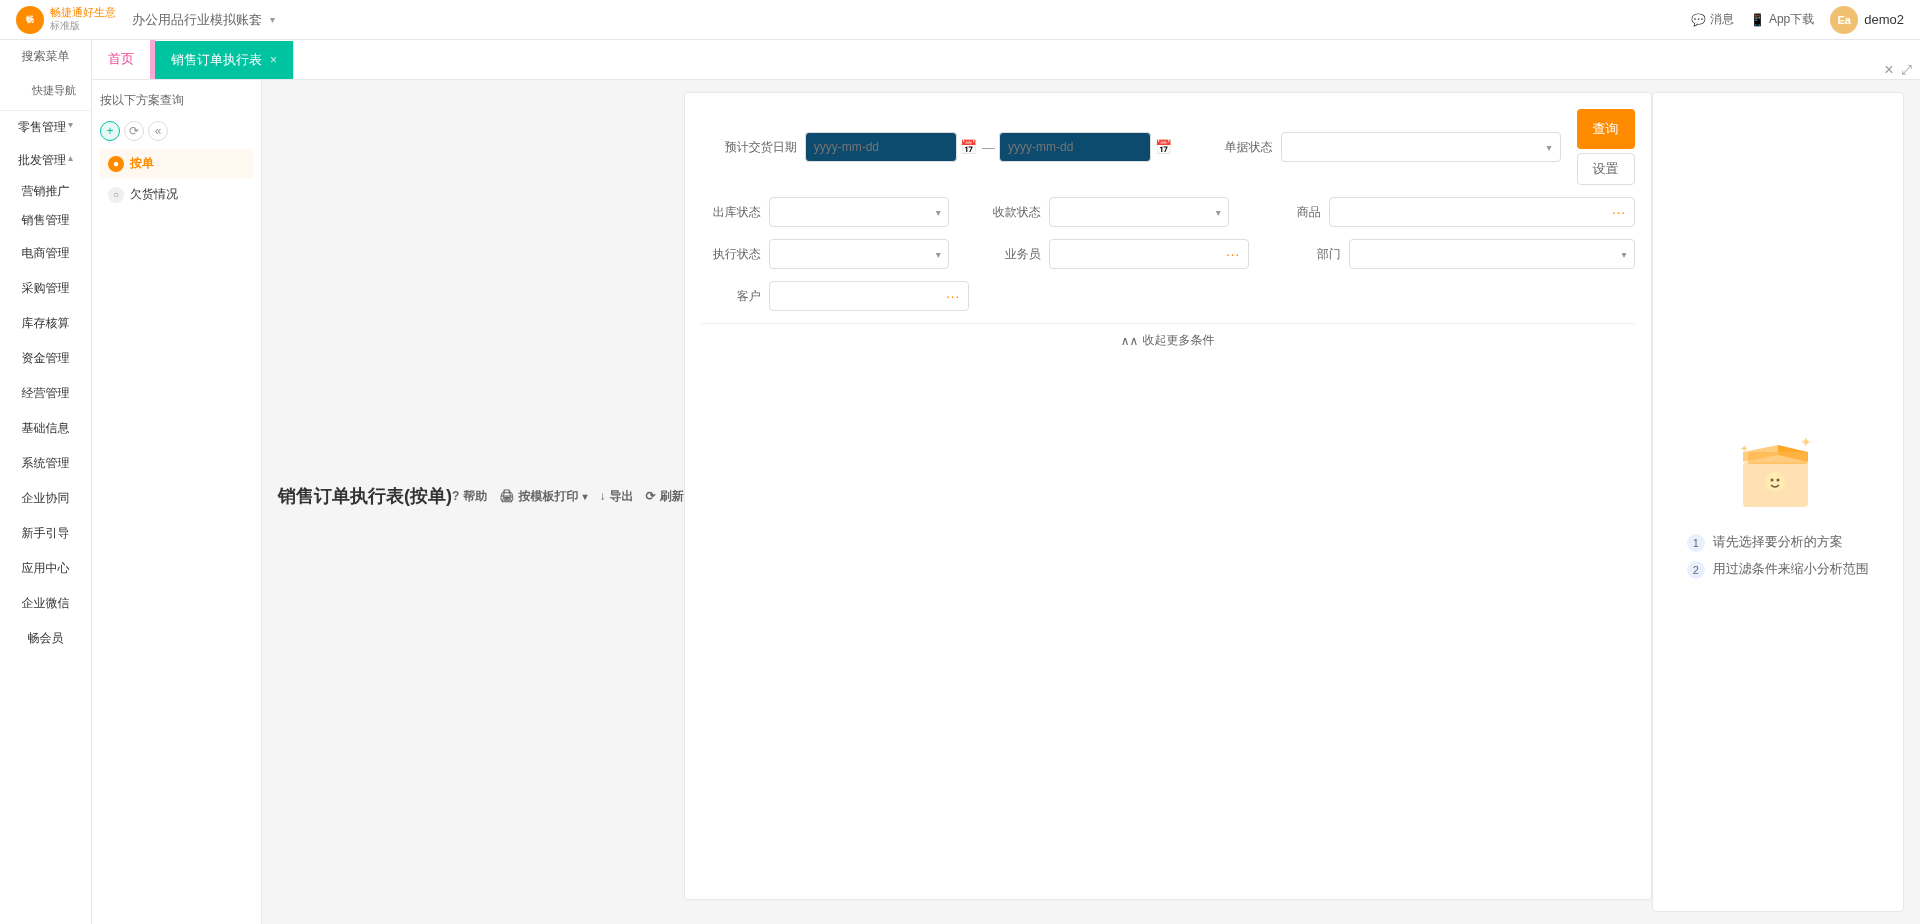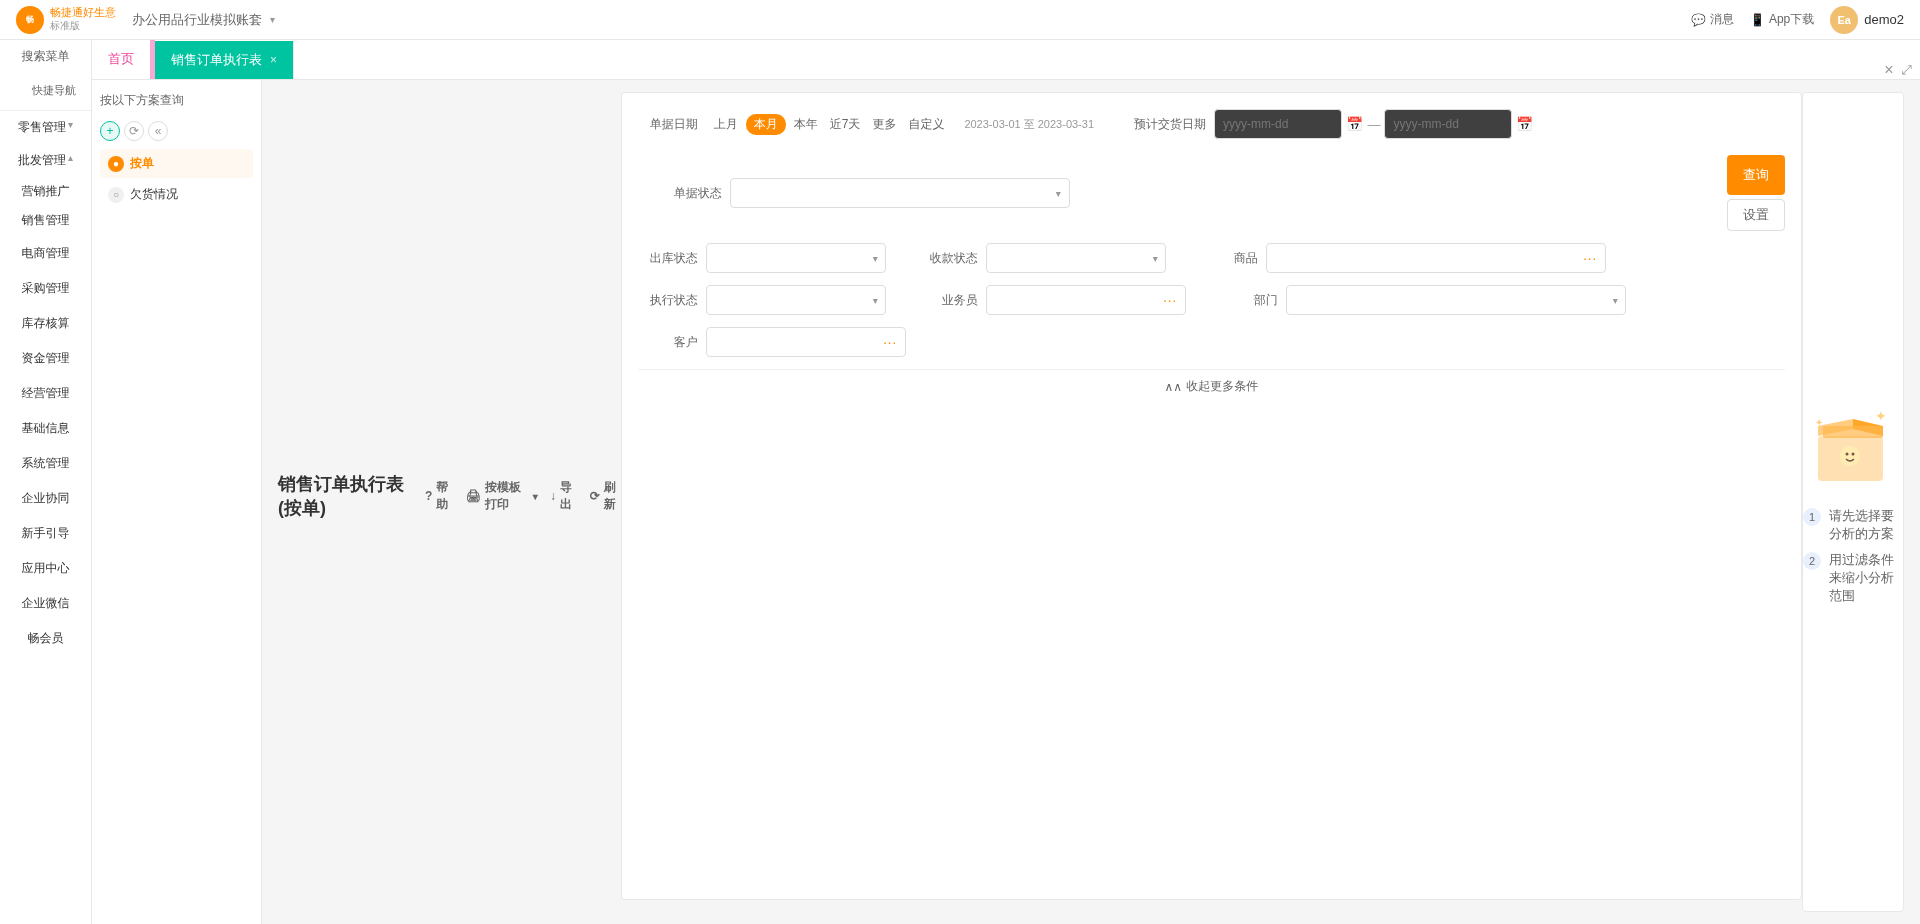--- a/index.html
+++ b/index.html
@@ -85,21 +85,21 @@
     
     .filter-card { background: #fff; border-radius: 4px; padding: 16px; margin-bottom: 12px; border: 1px solid #e8e8e8; }
     .filter-row { display: flex; align-items: center; gap: 16px; margin-bottom: 12px; flex-wrap: wrap; }
     .filter-row:last-child { margin-bottom: 0; }
     .filter-item { display: flex; align-items: center; gap: 8px; }
     .filter-label { font-size: 12px; color: #666; white-space: nowrap; min-width: 60px; text-align: right; }
     .filter-select { height: 30px; border: 1px solid #ddd; border-radius: 4px; padding: 0 8px; font-size: 12px; color: #333; background: #fff; outline: none; cursor: pointer; width: 180px; appearance: none; padding-right: 24px; }
     .filter-select-wrap { position: relative; display: inline-block; }
     .filter-select-wrap .chevron { position: absolute; right: 8px; top: 50%; transform: translateY(-50%); color: #999; font-size: 10px; pointer-events: none; }
     .filter-date-group { display: flex; align-items: center; gap: 4px; }
-    .filter-date-input { height: 30px; border: 1px solid #ddd; border-radius: 4px; padding: 0 8px; font-size: 12px; color: #999; background: #404040; width: 128px; }
+    .filter-date-input { height: 30px; border: 1px solid #ddd; border-radius: 4px; padding: 0 8px; font-size: 12px; color: #999; background: #0c4a6e; width: 152px; }
     .filter-date-sep { color: #999; }
     .filter-cal-icon { color: #ff8c00; font-size: 14px; cursor: pointer; }
     .date-tabs { display: flex; align-items: center; gap: 4px; margin-left: 4px; }
     .date-tab { font-size: 12px; color: #666; cursor: pointer; padding: 2px 4px; border-radius: 2px; }
     .date-tab.active { background: #ff8c00; color: #fff; border-radius: 10px; padding: 2px 8px; }
     .date-range-text { font-size: 11px; color: #999; margin-left: 8px; }
     .filter-dots { color: #ff8c00; font-size: 14px; cursor: pointer; }
 
     .collapse-btn { display: flex; align-items: center; justify-content: center; gap: 4px; padding: 8px; cursor: pointer; color: #666; font-size: 12px; border-top: 1px solid #f0f0f0; margin-top: 8px; }
     .btn-primary { height: 40px; background: #ff8c00; color: #fff; border: none; border-radius: 4px; padding: 0 16px; font-size: 13px; cursor: pointer; }
@@ -275,32 +275,20 @@
               <span>⟳</span>
               <span>刷新</span>
             </div>
           </div>
         </div>
 
         <div class="filter-card">
 
           <div class="filter-row">
 
-            <div class="filter-item">
-              <span class="filter-label">单据日期</span>
-              <div class="date-tabs">
-                <span class="date-tab">上月</span>
-                <span class="date-tab active">本月</span>
-                <span class="date-tab">本年</span>
-                <span class="date-tab">近7天</span>
-                <span class="date-tab">更多</span>
-                <span class="date-tab">自定义</span>
-              </div>
-              <span class="date-range-text">2023-03-01 至 2023-03-31</span>
-            </div>
 
             <div class="filter-item" style="margin-left:24px;">
               <span class="filter-label">预计交货日期</span>
               <div class="filter-date-group">
                 <input type="text" class="filter-date-input" placeholder="yyyy-mm-dd" style="">
                 <span class="filter-cal-icon">📅</span>
                 <span class="filter-date-sep">—</span>
                 <input type="text" class="filter-date-input" placeholder="yyyy-mm-dd" style="">
                 <span class="filter-cal-icon">📅</span>
               </div>

